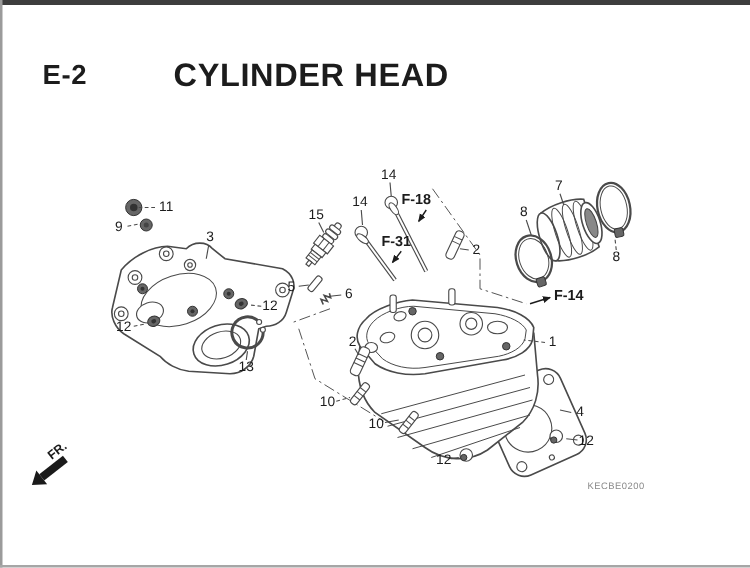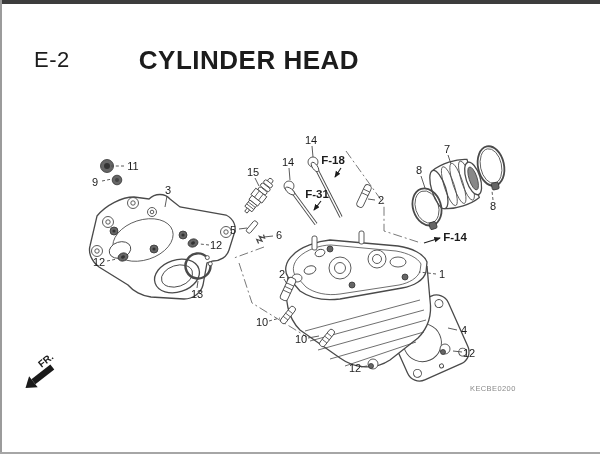--- a/index.html
+++ b/index.html
@@ -4,21 +4,21 @@
 <style>
   html,body{margin:0;padding:0;}
   body{
     width:600px;height:454px;position:relative;background:#ffffff;
     font-family:"Liberation Sans",sans-serif;overflow:hidden;
   }
   .border-top{position:absolute;top:0;left:0;width:600px;height:4px;background:#3d3d3d;}
   .border-left{position:absolute;top:0;left:0;width:2px;height:454px;background:#9b9b9b;}
   .border-bottom{position:absolute;bottom:0;left:0;width:600px;height:2px;background:#a6a6a6;}
   .section-code{
-    position:absolute;left:34px;top:47px;font-size:22px;font-weight:normal;color:#1c1c1c;
+    position:absolute;left:34px;top:47px;font-size:22px;font-weight:bold;color:#1c1c1c;
     letter-spacing:0.5px;
   }
   .page-title{
     position:absolute;left:0;top:45px;width:498px;text-align:center;
     font-size:26px;font-weight:bold;color:#1c1c1c;letter-spacing:0.5px;
   }
   .diagram-code{
     position:absolute;left:470px;top:384px;font-size:7.5px;color:#8a8a8a;letter-spacing:0.4px;
   }
   svg{position:absolute;left:0;top:0;}

